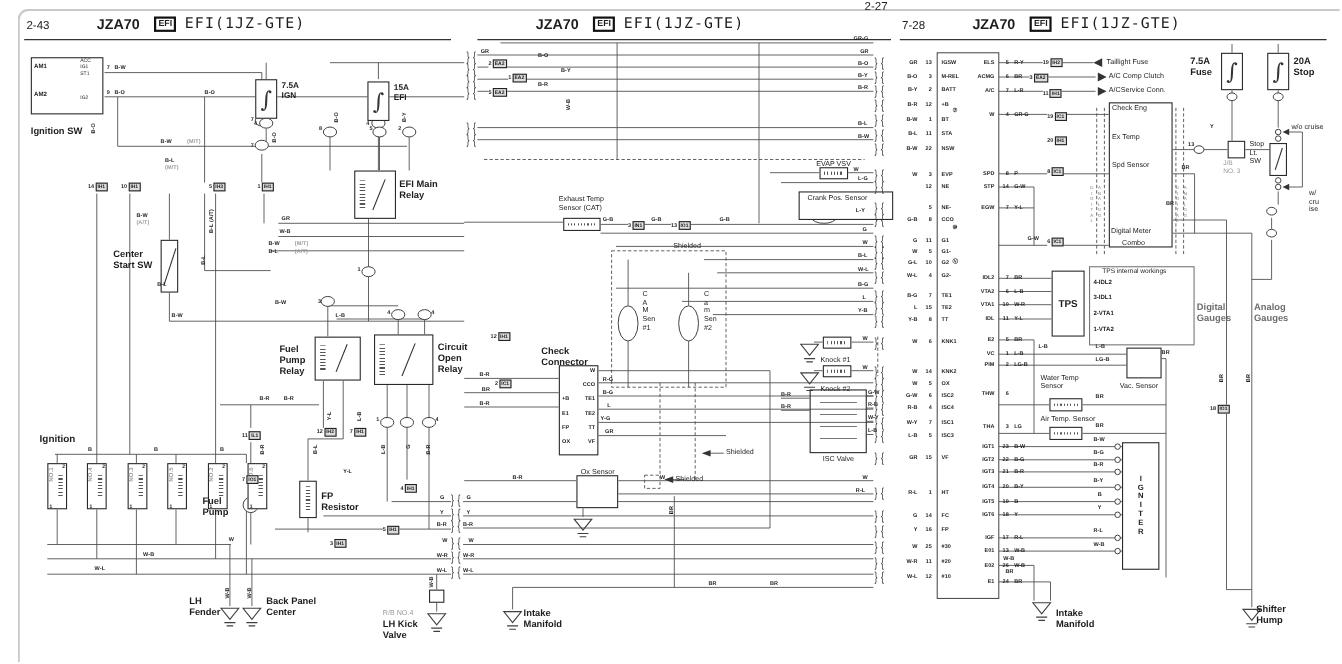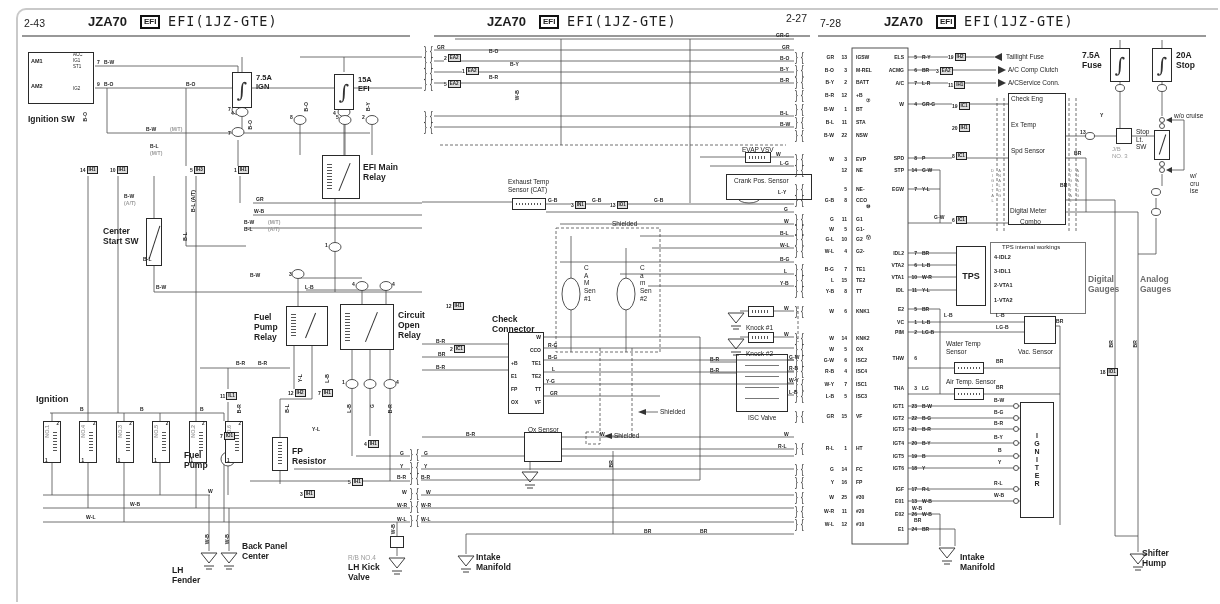--- a/index.html
+++ b/index.html
@@ -197,21 +197,21 @@
       <use href="#gnd" x="1138" y="554"></use>
   </svg>
 
   <span class="hno" style="left:24px;top:17px">2-43</span>
   <span class="hmodel" style="left:88px;top:14px">JZA70</span>
   <span class="hbadge" style="left:140px;top:15px">EFI</span>
   <span class="htitle" style="left:168px;top:13px">EFI(1JZ-GTE)</span>
   <span class="hmodel" style="left:487px;top:14px">JZA70</span>
   <span class="hbadge" style="left:539px;top:15px">EFI</span>
   <span class="htitle" style="left:567px;top:13px">EFI(1JZ-GTE)</span>
-  <span class="hno" style="left:786px;top:12px">2-27</span>
+  <span class="hno" style="left:786px;top:0">2-27</span>
   <span class="hno" style="left:820px;top:17px">7-28</span>
   <span class="hmodel" style="left:884px;top:14px">JZA70</span>
   <span class="hbadge" style="left:936px;top:15px">EFI</span>
   <span class="htitle" style="left:964px;top:13px">EFI(1JZ-GTE)</span>
 
   <div class="box" style="left:28px;top:52px;width:66px;height:52px"></div>
   <span class="lbl sm b" style="left:31px;top:58px">AM1</span>
   <span class="lbl sm b" style="left:31px;top:83px">AM2</span>
   <span class="lbl" style="left:73px;top:52px;font-size:4.5px">ACC</span>
   <span class="lbl" style="left:73px;top:58px;font-size:4.5px">IG1</span>
@@ -283,21 +283,21 @@
       <div class="inj">
         <span class="no">NO.6</span>
         <span class="t">2</span>
         <span class="b2">1</span>
       </div>
     </div>
 
   <div class="lbl big" style="left:184px;top:450px">Fuel
 Pump</div>
 
-  <div class="lbl big" style="left:172px;top:565px">LH
+  <div class="lbl big" style="left:172px;top:541px">LH
 Fender</div>
   <div class="lbl big" style="left:242px;top:541px">Back Panel
 Center</div>
   <div class="lbl grey" style="left:348px;top:554px">R/B NO.4</div>
   <div class="lbl big" style="left:348px;top:562px">LH Kick
 Valve</div>
   <div class="box" style="left:390px;top:536px;width:14px;height:12px"></div>
   <div class="lbl big" style="left:476px;top:552px">Intake
 Manifold</div>
 

